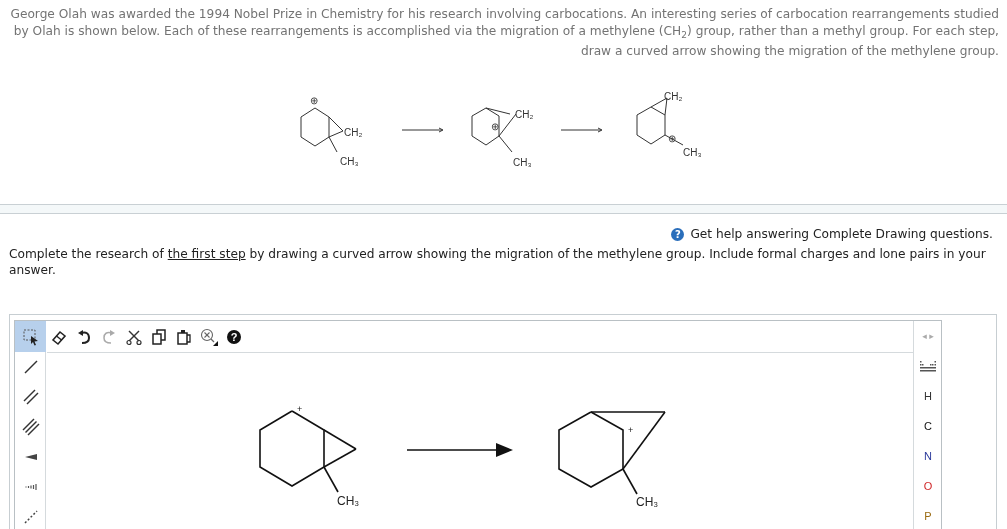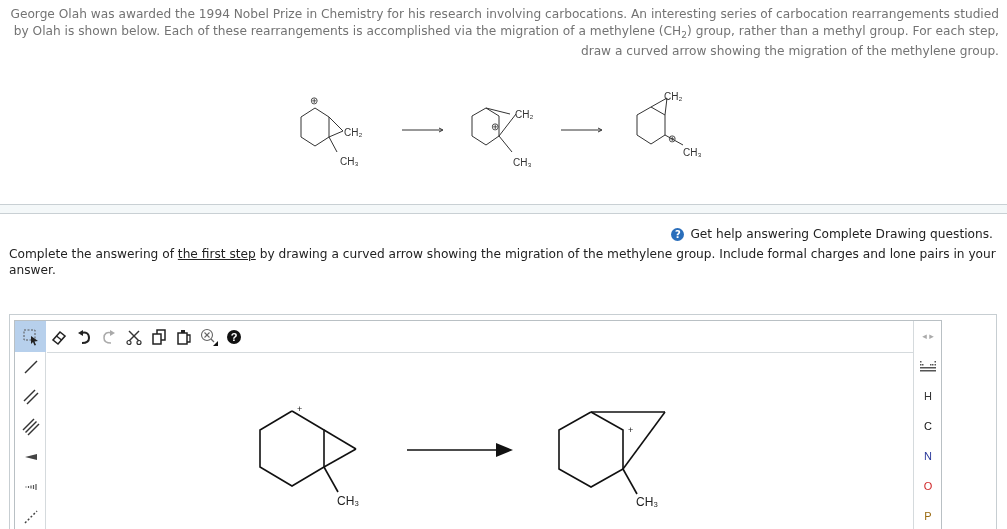--- a/index.html
+++ b/index.html
@@ -85,21 +85,21 @@
 </svg>
 
 <div class="sep-band"></div>
 
 <div class="help-line">
   <span class="help-icon">?</span>
   <span>Get help answering Complete Drawing questions.</span>
 </div>
 
 <div class="prompt">
-  <span>Complete the answering of </span><span class="link">the first step</span><span> by drawing a curved arrow showing the migration of the methylene group. Include formal charges and lone pairs in your answer.</span>
+  <span>Complete the research of </span><span class="link">the first step</span><span> by drawing a curved arrow showing the migration of the methylene group. Include formal charges and lone pairs in your answer.</span>
 </div>
 
 <div class="editor-outer"></div>
 
 <div class="editor">
   <div class="toolbar-top">
     <div class="tb-btn active">
       <svg width="18" height="18" viewBox="0 0 18 18">
           <rect x="2" y="2" width="11" height="10" fill="none" stroke="#555" stroke-dasharray="2,1.5"></rect>
           <path d="M9 8 L16 13 L12.5 13.5 L14 17 L12.5 17.5 L11 14 L9 16 Z" fill="#222"></path>

